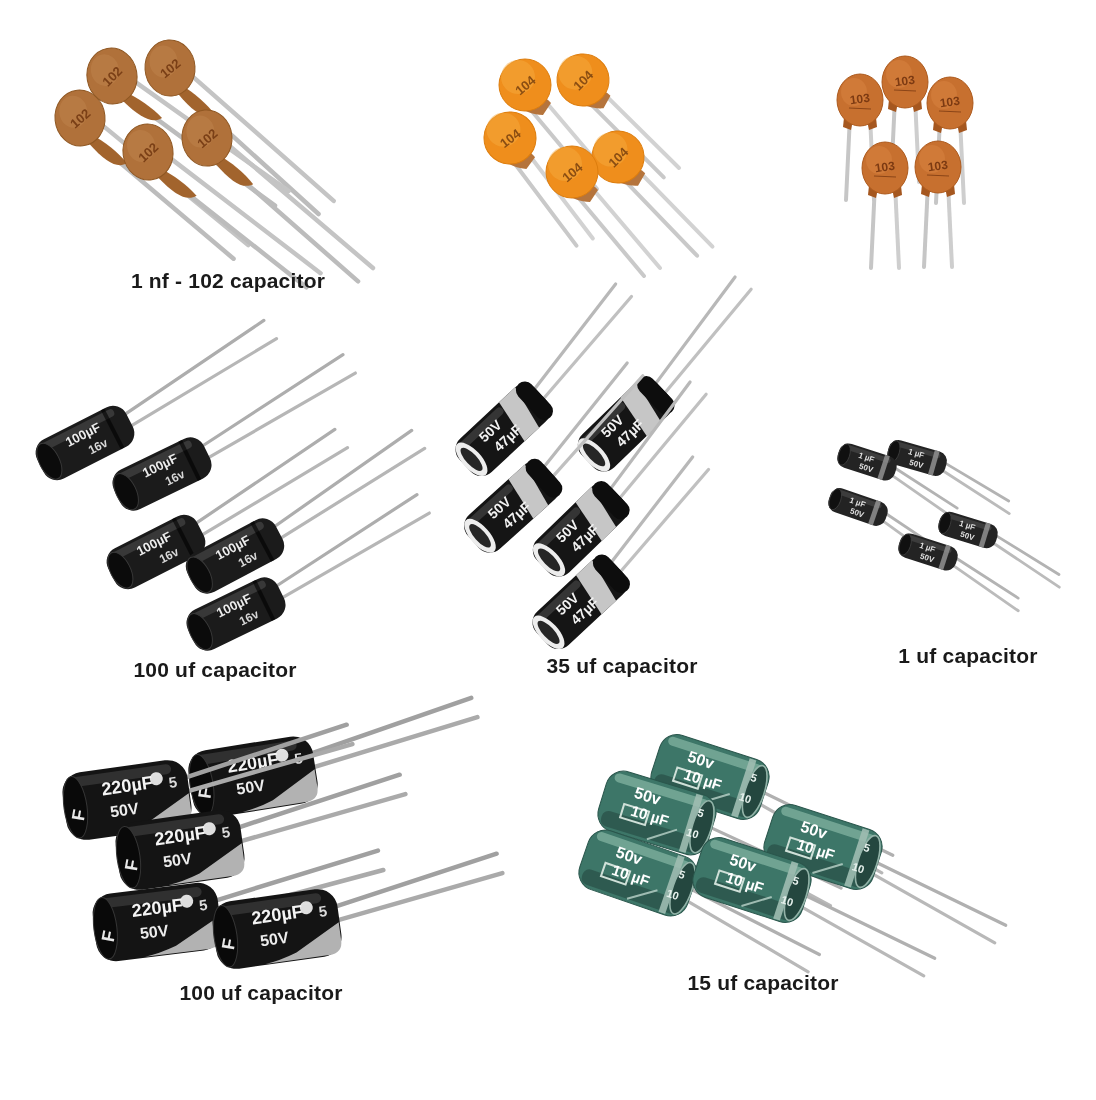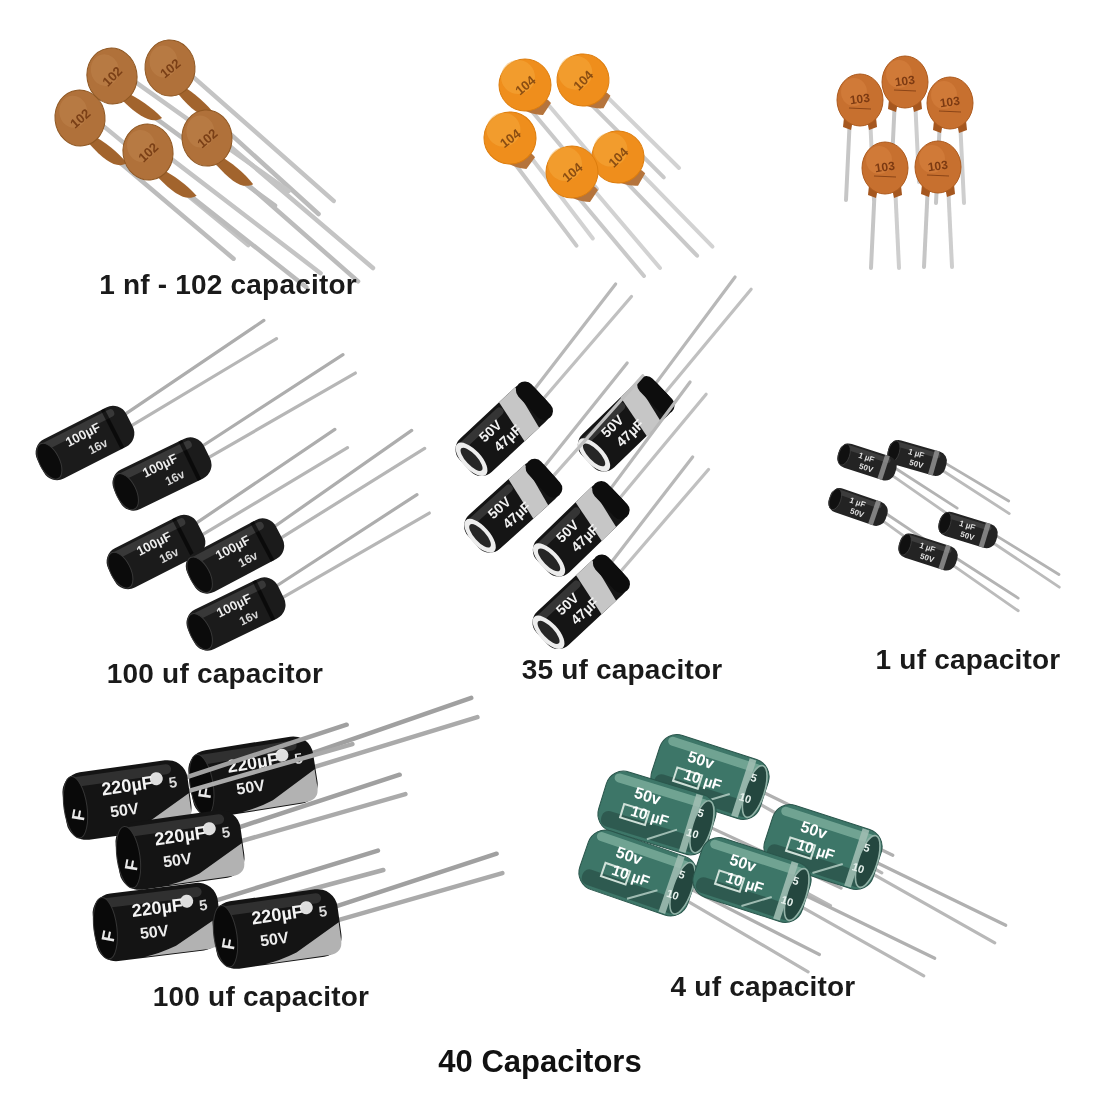--- a/index.html
+++ b/index.html
@@ -1,19 +1,19 @@
 <!DOCTYPE html>
 <html><head>
 <meta charset="utf-8">
 <style>
   html,body{margin:0;padding:0;background:#fff;}
   #canvas{position:relative;width:1096px;height:1100px;background:#ffffff;overflow:hidden;
           font-family:"Liberation Sans",sans-serif;}
   #art{position:absolute;left:0;top:0;}
-  .label{position:absolute;transform:translateX(-50%);font-weight:bold;font-size:28px;
+  .label{position:absolute;transform:translateX(-50%);font-weight:bold;font-size:21px;
          color:#1a1a1a;white-space:nowrap;letter-spacing:.2px;}
   .title{position:absolute;transform:translateX(-50%);font-weight:bold;font-size:31px;
          color:#111;white-space:nowrap;}
   text{font-family:"Liberation Sans",sans-serif;}
 </style>
 </head>
 <body>
 
 <div id="canvas">
 
@@ -178,17 +178,16 @@
     <use href="#cap-10uf" transform="translate(638,873) rotate(19)"></use>
     <use href="#cap-10uf" transform="translate(752,880) rotate(18)"></use>
   </g>
 </svg>
 
 <div class="label" style="left:228px;top:269px">1 nf - 102 capacitor</div>
 <div class="label" style="left:215px;top:658px">100 uf capacitor</div>
 <div class="label" style="left:622px;top:654px">35 uf capacitor</div>
 <div class="label" style="left:968px;top:644px">1 uf capacitor</div>
 <div class="label" style="left:261px;top:981px">100 uf capacitor</div>
-<div class="label" style="left:763px;top:971px">4 uf capacitor</div>
+<div class="label" style="left:763px;top:971px">15 uf capacitor</div>
 
-<div class="title" style="left:540px;top:1044px">40 Capacitors</div>
 
 </div>
 
 </body></html>

